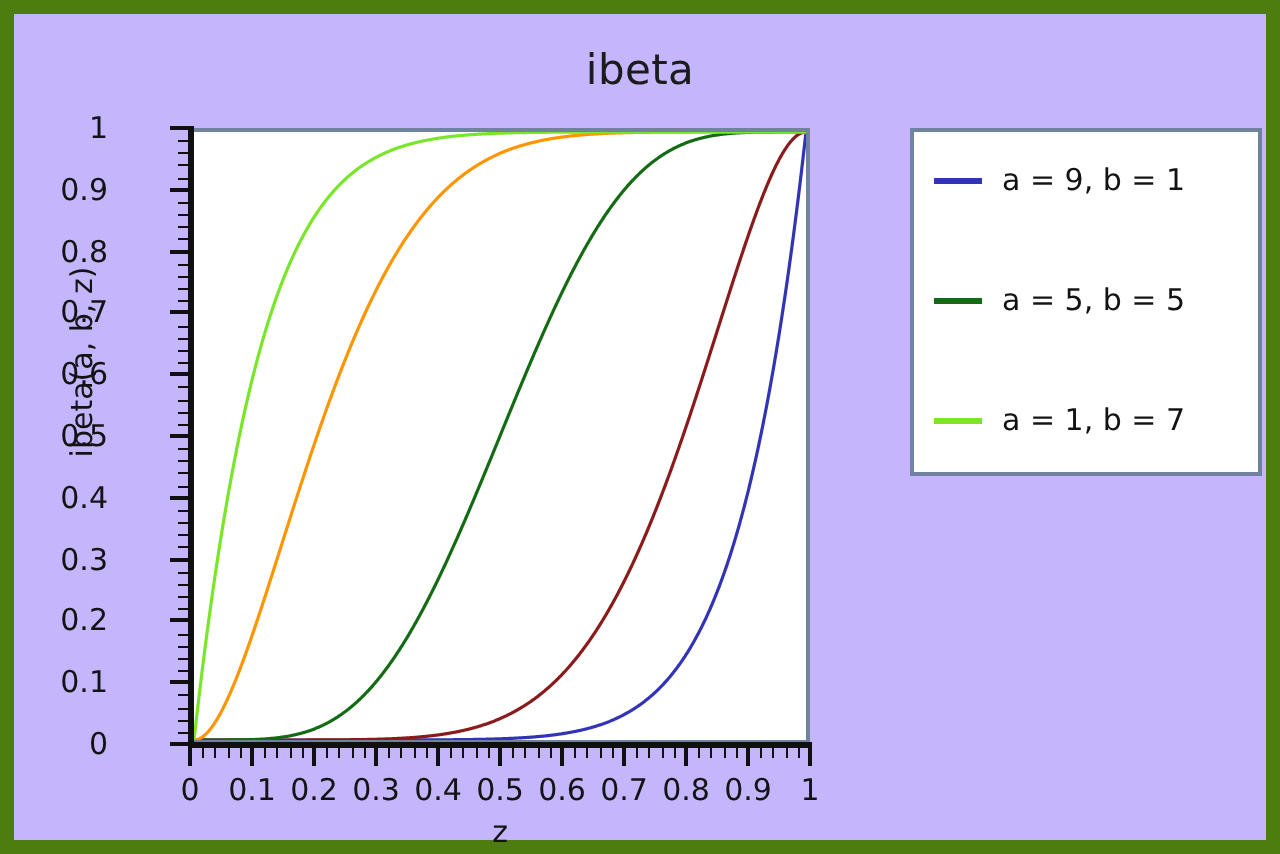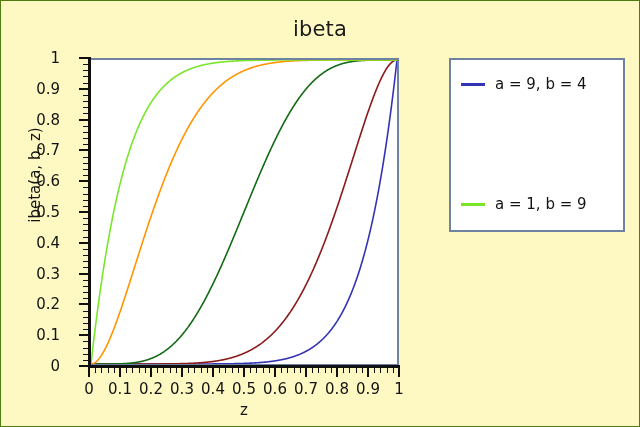--- a/index.html
+++ b/index.html
@@ -7,22 +7,22 @@
   body{
     width:640px;height:427px;
     background:#ffffff;
     font-family:"DejaVu Sans","Liberation Sans",sans-serif;
     overflow:hidden;
   }
   #figure{
     position:relative;
     width:640px;height:427px;
     box-sizing:border-box;
-    border:1px solid #4d7c0f;
-    background:#fef9c3;
+    border:7px solid #4d7c0f;
+    background:#c4b5fd;
   }
   #chart-title{
     position:absolute;
     left:0;right:0;top:16px;
     text-align:center;
     font-size:21px;
     color:#1b1b1b;
     letter-spacing:0.2px;
   }
   
@@ -249,21 +249,25 @@
       <div class="tick xtick-major" style="left: 397px;"></div>
       <div class="xtick-label" style="left: 398px;">1</div>
     </div>
 
   <div id="x-axis-label">z</div>
   <div id="y-axis-label">ibeta(a, b, z)</div>
 
   <div id="legend">
       <div class="legend-item" style="top: 14px;">
         <span class="legend-swatch" style="background: rgb(51, 51, 181);"></span>
-        <span class="legend-label">a = 9, b = 4</span>
+        <span class="legend-label">a = 9, b = 1</span>
+      </div>
+      <div class="legend-item" style="top: 74px;">
+        <span class="legend-swatch" style="background: rgb(19, 107, 19);"></span>
+        <span class="legend-label">a = 5, b = 5</span>
       </div>
       <div class="legend-item" style="top: 134px;">
         <span class="legend-swatch" style="background: rgb(122, 230, 42);"></span>
-        <span class="legend-label">a = 1, b = 9</span>
+        <span class="legend-label">a = 1, b = 7</span>
       </div>
     </div>
 
 </div>
 
 </body></html>

